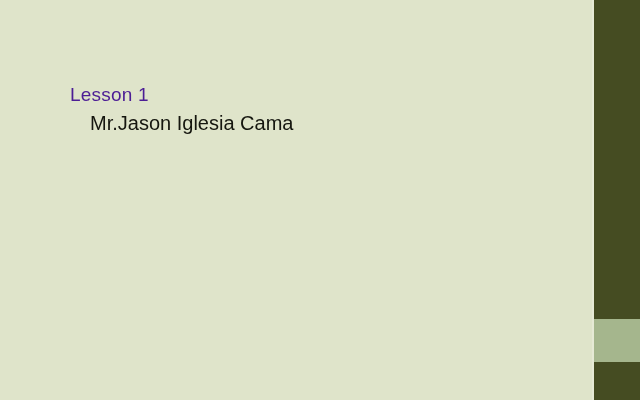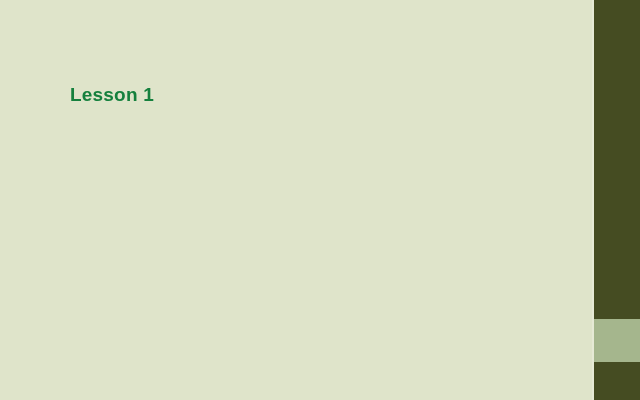--- a/index.html
+++ b/index.html
@@ -50,22 +50,22 @@
   .text-block {
     position: absolute;
     left: 70px;
     top: 84px;
     width: 470px;
   }
 
   .eyebrow {
     margin: 0;
     font-size: 19px;
-    font-weight: bold;
-    color: #15803d;
+    font-weight: normal;
+    color: #4c1d95;
     letter-spacing: 0.2px;
     line-height: 1.15;
   }
 
   .title {
     margin: 9px 0 0 0;
     font-size: 39px;
     font-weight: bold;
     color: #3b4126;
     line-height: 1.04;
@@ -83,20 +83,21 @@
     white-space: nowrap;
   }
 </style>
 </head>
 <body>
 
 <div id="slide">
 
   <div class="text-block">
     <p class="eyebrow">Lesson 1</p>
+    <p class="byline">Mr.Jason Iglesia Cama</p>
   </div>
 
   <div class="band-edge"></div>
 
   <div class="side-band">
     <div class="band-seg band-top"></div>
     <div class="band-seg band-accent"></div>
     <div class="band-seg band-bottom"></div>
   </div>
 

